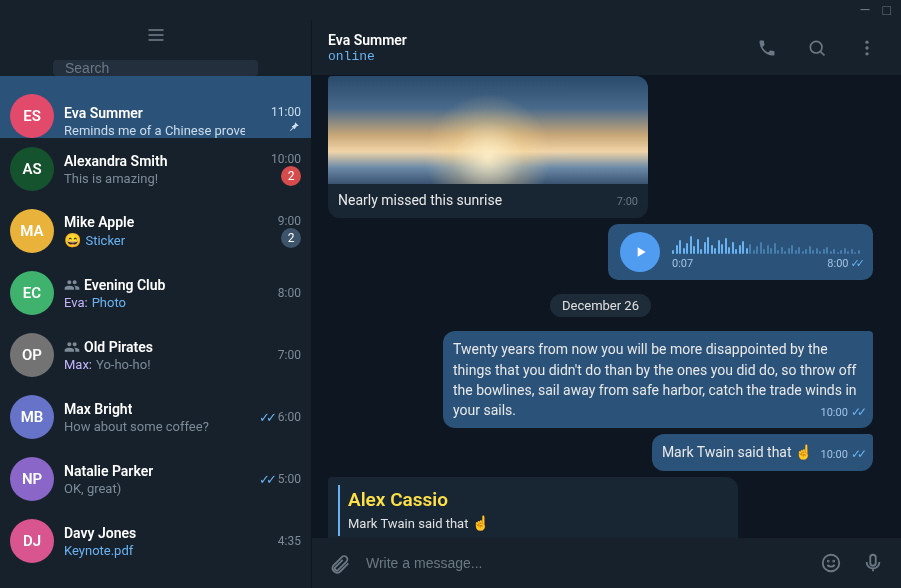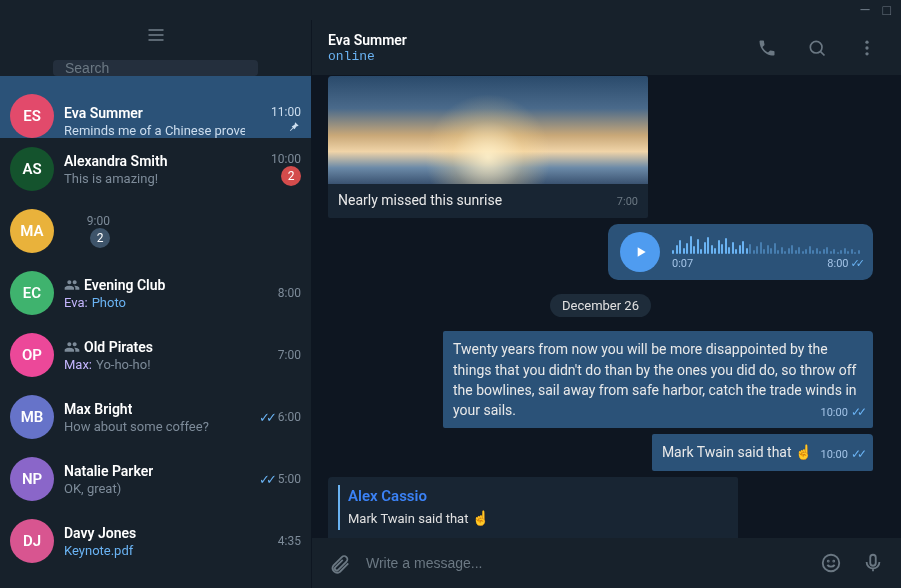--- a/index.html
+++ b/index.html
@@ -47,21 +47,21 @@
   .chat-header-main { flex:1; }
   .chat-title { font-size: 14px; font-weight:600; color: #fff; }
   .chat-status { font-size: 13px; color: #6ab3f3; margin-top:1px;font-family:Liberation Mono, monospace;}
   .header-icon { color: #6b7883; width:36px; height:36px; display:flex; align-items:center; justify-content:center; border-radius:50%; }
   .header-icon svg { width:20px; height:20px; }
 
   .messages { flex:1; overflow-y:auto; padding: 0 28px 8px 16px; display:flex; flex-direction:column; gap:6px; }
   .msg-row { display:flex; }
   .msg-row.in { justify-content:flex-start; }
   .msg-row.out { justify-content:flex-end; }
-  .bubble { max-width: 430px; border-radius: 2px; padding: 8px 10px; position:relative; font-size:14px; line-height:1.45; color:#e9e9e9;}
+  .bubble { max-width: 430px; border-radius: 12px; padding: 8px 10px; position:relative; font-size:14px; line-height:1.45; color:#e9e9e9;}
   .bubble.in { background:#182533; border-top-left-radius:4px;}
   .bubble.out { background:#2b5278; border-top-right-radius:4px;}
   .msg-time { font-size:11px; color:#6b7883; margin-left:8px; float:right; position:relative; top:4px;}
   .bubble.out .msg-time { color:#a3c3e6; }
   .msg-ticks { color:#6ab3f3; font-size:12px; letter-spacing:-4px; margin-left:3px;}
   
   .photo-bubble { padding:0; overflow:hidden; width:320px; }
   .photo { width:320px; height:108px; background: linear-gradient(180deg,#2a4a6b 0%,#4a6a8b 30%,#c9a878 55%,#f0d4a8 70%,#6b8aa8 85%,#3a5270 100%); position:relative; }
   
   .photo::before{content:"";position:absolute;inset:0;background:
@@ -74,21 +74,21 @@
   .play-btn svg{width:16px;height:16px;fill:#fff;margin-left:2px;}
   .wave { flex:1; display:flex; flex-direction:column; gap:3px;}
   .wavebars { display:flex; align-items:flex-end; gap:1.5px; height:20px;}
   .wavebars span{ width:2px; background:#6ab3f3; border-radius:1px;}
   .wave-meta{display:flex;justify-content:space-between;font-size:11px;color:#a3c3e6;}
   .wave-meta .tk{letter-spacing:-4px;color:#6ab3f3;margin-left:2px;}
 
   .date-sep { align-self:center; background:#1e2c3a; color:#e0e0e0; font-size:13px; padding:4px 12px; border-radius:12px; margin:8px 0;}
 
   .reply-bubble .reply-block { border-left:2px solid #6ab3f3; padding:1px 0 2px 8px; margin-bottom:5px;}
-  .reply-bubble .reply-name { color:#3b82f6; font-size:15px; font-weight:600;}
+  .reply-bubble .reply-name { color:#fde047; font-size:19px; font-weight:600;}
   .reply-bubble .reply-text { color:#e0e0e0; font-size:13px;}
   .hand{font-size:14px;}
 
   .composer { height:50px; background:#17212b; display:flex; align-items:center; padding:0 12px; gap:10px;}
   .composer-icon { color:#6b7883; width:32px;height:32px;display:flex;align-items:center;justify-content:center;}
   .composer-icon svg{width:22px;height:22px;}
   .composer input { flex:1; background:transparent; border:none; outline:none; color:#e9e9e9; font-size:14px;}
   .composer input::placeholder{color:#6b7883;}
 
   ::-webkit-scrollbar{width:6px;}
@@ -149,20 +149,29 @@
             </div>
             <div class="chat-right">
               <div class="chat-time">
                 <span>10:00</span>
               </div>
               <div class="badge red">2</div>
             </div>
           </div>
           <div class="chat">
             <div class="avatar" style="background: rgb(233, 178, 59);">MA</div>
+            <div class="chat-mid">
+              <div class="chat-row1">
+                <span class="chat-name">Mike Apple</span>
+              </div>
+              <div class="chat-row2">
+                <span class="emoji">😄</span>
+                <span class="link">Sticker</span>
+              </div>
+            </div>
             <div class="chat-right">
               <div class="chat-time">
                 <span>9:00</span>
               </div>
               <div class="badge">2</div>
             </div>
           </div>
           <div class="chat">
             <div class="avatar" style="background: rgb(63, 179, 110);">EC</div>
             <div class="chat-mid">
@@ -179,21 +188,21 @@
                 <span class="link">Photo</span>
               </div>
             </div>
             <div class="chat-right">
               <div class="chat-time">
                 <span>8:00</span>
               </div>
             </div>
           </div>
           <div class="chat">
-            <div class="avatar" style="background: #ec4899;">OP</div>
+            <div class="avatar" style="background: #737373;">OP</div>
             <div class="chat-mid">
               <div class="chat-row1">
                 <span class="group-icon">
                   <svg viewBox="0 0 24 24" fill="currentColor">
                     <path d="M16 11c1.7 0 3-1.3 3-3s-1.3-3-3-3-3 1.3-3 3 1.3 3 3 3zm-8 0c1.7 0 3-1.3 3-3S9.7 5 8 5 5 6.3 5 8s1.3 3 3 3zm0 2c-2.3 0-7 1.2-7 3.5V19h14v-2.5c0-2.3-4.7-3.5-7-3.5zm8 0c-.3 0-.6 0-1 .1 1.2.9 2 2 2 3.4V19h6v-2.5c0-2.3-4.7-3.5-7-3.5z"></path>
                   </svg>
                 </span>
                 <span class="chat-name">Old Pirates</span>
               </div>
               <div class="chat-row2">

